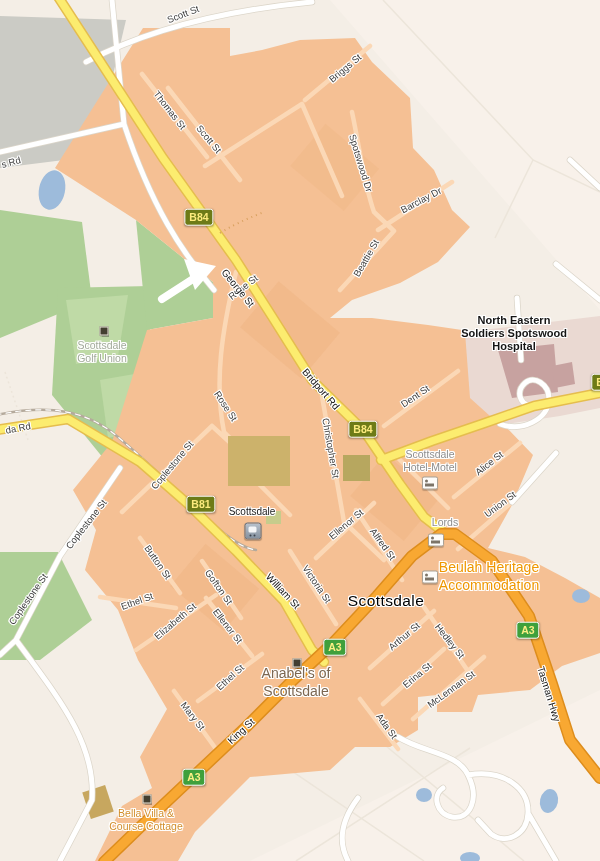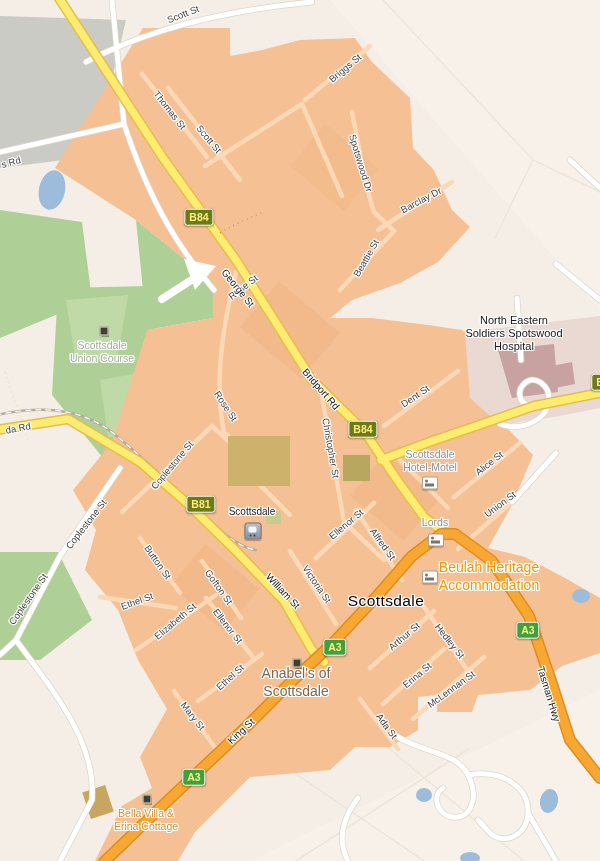--- a/index.html
+++ b/index.html
@@ -23,21 +23,21 @@
 
   
   .lbl{position:absolute;transform:translate(-50%,-50%) rotate(var(--r,0deg));white-space:nowrap;
        text-shadow:1px 0 0 #fff,-1px 0 0 #fff,0 1px 0 #fff,0 -1px 0 #fff,1px 1px 0 #fff,-1px -1px 0 #fff,1px -1px 0 #fff,-1px 1px 0 #fff}
   .street{font-size:9.5px;color:#3d3d3d}
   .road{font-size:10px;color:#191919}
   .town{font-size:15.5px;color:#000;letter-spacing:.4px}
   .station-lbl{font-size:10px;color:#1a1a1a}
   .poi{text-align:center;line-height:1.25}
   .poi-green{font-size:10.5px;color:#a2aa9a}
-  .poi-hospital{font-size:11px;font-weight:normal;color:#151515;line-height:1.2}
+  .poi-hospital{font-size:11px;font-weight:bold;color:#151515;line-height:1.2}
   .poi-gray{font-size:10.5px;color:#8e8e8e}
   .poi-orange{font-size:14px;color:#ef9700}
   .poi-orange2{font-size:10.5px;color:#d28e2c}
   .poi-brown{font-size:14px;color:#7c6751}
 
   .shield{position:absolute;transform:translate(-50%,-50%);font-size:10.5px;font-weight:bold;
           padding:1px 4px;border:1.5px solid #fff;border-radius:3px;line-height:1.2;
           box-shadow:0 1px 2px rgba(0,0,0,.3)}
   .kB{background:var(--c-shieldB);color:var(--c-shieldBText)}
   .kA{background:var(--c-shieldA);color:var(--c-shieldAText)}
@@ -194,37 +194,37 @@
       </span>
       <span class="shield kB" style="left: 199px; top: 217px;">B84</span>
       <span class="shield kB" style="left: 363px; top: 429px;">B84</span>
       <span class="shield kB" style="left: 201px; top: 504px;">B81</span>
       <span class="shield kA" style="left: 335px; top: 647px;">A3</span>
       <span class="shield kA" style="left: 528px; top: 630px;">A3</span>
       <span class="shield kA" style="left: 194px; top: 777px;">A3</span>
       <span class="shield kB" style="left: 603px; top: 382px;">B8</span>
       <div class="lbl poi poi-green" style="left: 102px; top: 352px;">
         <div>Scottsdale</div>
-        <div>Union Course</div>
+        <div>Golf Union</div>
       </div>
       <span class="sq-marker" style="left: 104px; top: 331px;"></span>
       <div class="lbl poi poi-hospital" style="left: 514px; top: 334px;">
         <div>North Eastern</div>
         <div>Soldiers Spotswood</div>
         <div>Hospital</div>
       </div>
       <div class="lbl poi poi-gray" style="left: 430px; top: 461px;">
         <div>Scottsdale</div>
         <div>Hotel-Motel</div>
       </div>
       <span class="bed-icon" style="left: 430px; top: 483px;">
         <i class="bb"></i>
         <i class="bp"></i>
       </span>
-      <div class="lbl poi poi-gray" style="left: 435px; top: 523px;">
+      <div class="lbl poi poi-gray" style="left: 445px; top: 523px;">
         <div>Lords</div>
       </div>
       <span class="bed-icon" style="left: 436px; top: 540px;">
         <i class="bb"></i>
         <i class="bp"></i>
       </span>
       <div class="lbl poi poi-orange" style="left: 489px; top: 576px;">
         <div>Beulah Heritage</div>
         <div>Accommodation</div>
       </div>
@@ -232,17 +232,17 @@
         <i class="bb"></i>
         <i class="bp"></i>
       </span>
       <div class="lbl poi poi-brown" style="left: 296px; top: 682px;">
         <div>Anabel's of</div>
         <div>Scottsdale</div>
       </div>
       <span class="sq-marker" style="left: 297px; top: 663px;"></span>
       <div class="lbl poi poi-orange2" style="left: 146px; top: 820px;">
         <div>Bella Villa &amp;</div>
-        <div>Erina Cottage</div>
+        <div>Course Cottage</div>
       </div>
       <span class="sq-marker" style="left: 147px; top: 799px;"></span>
     </div>
 </div>
 
 </body></html>

